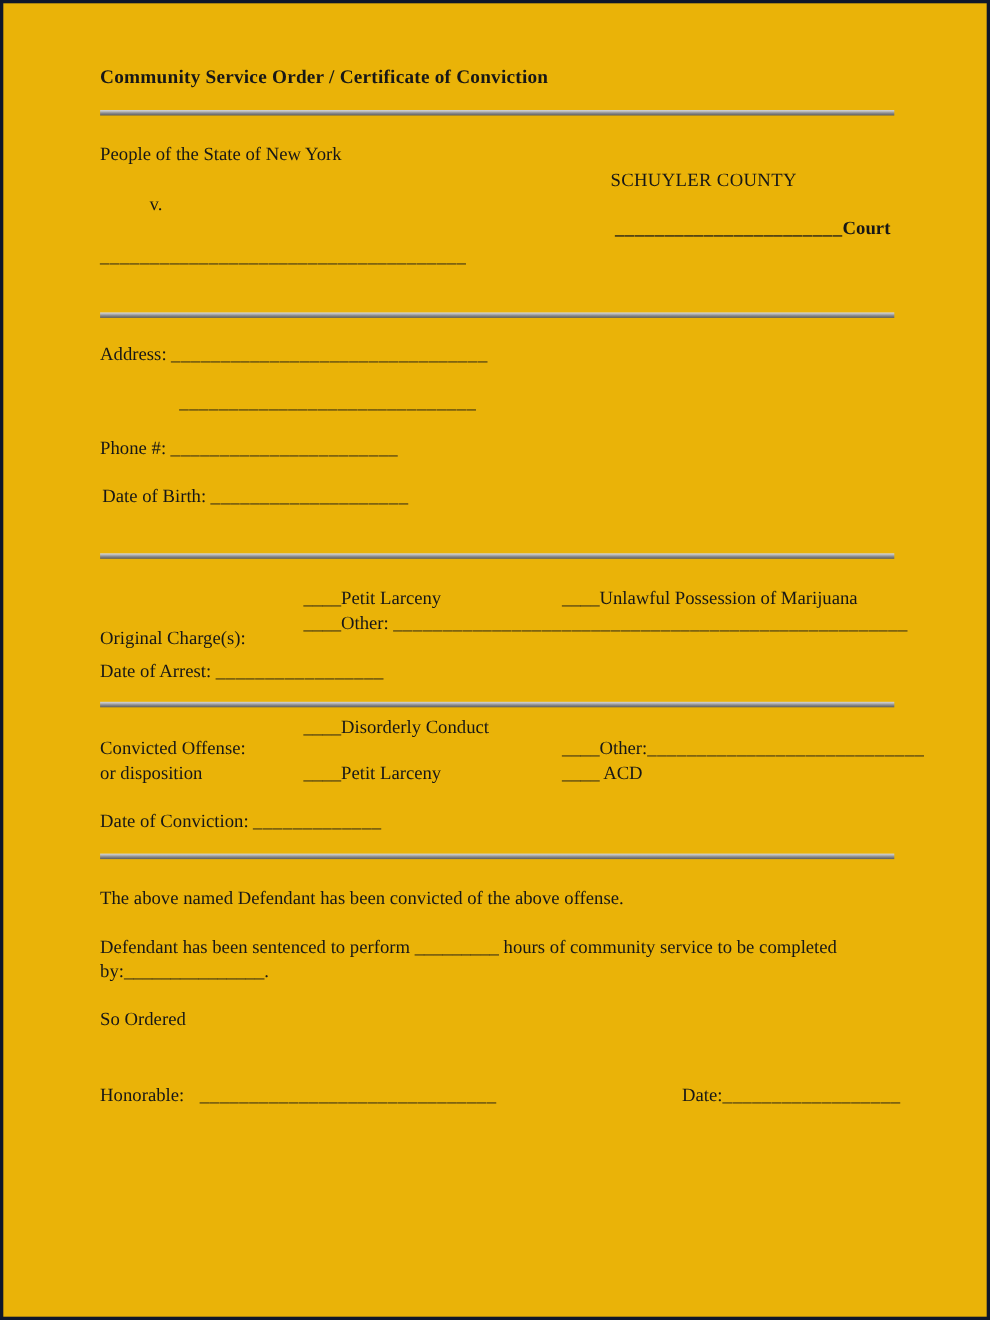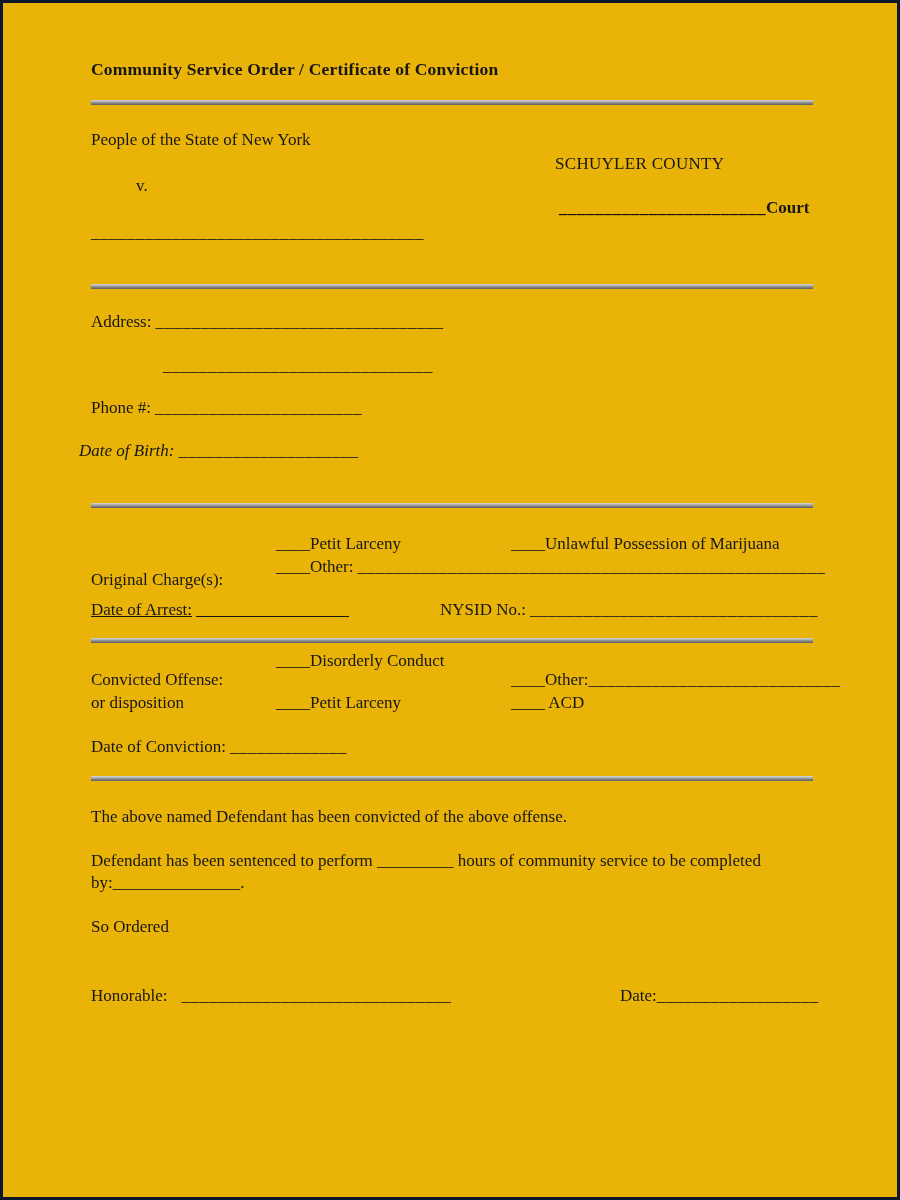--- a/index.html
+++ b/index.html
@@ -56,37 +56,34 @@
 
   <div class="rule" style="top:281px;"></div>
 
   <div class="abs" style="left:88px; top:308px;">
     <span>Address:</span><span class="blank sp">________________________________</span>
   </div>
   <div class="abs blank" style="left:160px; top:352px;">______________________________</div>
   <div class="abs" style="left:88px; top:394px;">
     <span>Phone #:</span><span class="blank sp">_______________________</span>
   </div>
-  <div class="abs" style="left:76px; top:437px;font-style:italic;">
+  <div class="abs" style="left:90px; top:437px;">
     <span>Date of Birth:</span><span class="blank sp">____________________</span>
   </div>
 
   <div class="rule" style="top:500px;"></div>
 
   <div class="abs" style="left:88px; top:530px;margin-top:36px;">Original Charge(s):</div>
   <div class="abs" style="left:273px; top:530px;">____Petit Larceny</div>
   <div class="abs" style="left:273px; top:553px;">
     <span>____Other:</span><span class="blank sp">____________________________________________________</span>
   </div>
   <div class="abs" style="left:508px; top:530px;">____Unlawful Possession of Marijuana</div>
-  <div class="abs" style="left:88px; top:596px;text-decoration:underline;">
+  <div class="abs" style="left:88px; top:596px;">
     <span>Date of Arrest:</span><span class="blank sp">_________________</span>
-  </div>
-  <div class="abs" style="left:437px; top:596px;">
-    <span>NYSID No.:</span><span class="blank sp">________________________________</span>
   </div>
 
   <div class="rule" style="top:635px;"></div>
 
   <div class="abs" style="left:88px; top:666px;">Convicted Offense:</div>
   <div class="abs" style="left:273px; top:647px;">____Disorderly Conduct</div>
   <div class="abs" style="left:508px; top:666px;">
     <span>____Other:</span><span class="blank">____________________________</span>
   </div>
   <div class="abs" style="left:88px; top:689px;">or disposition</div>

